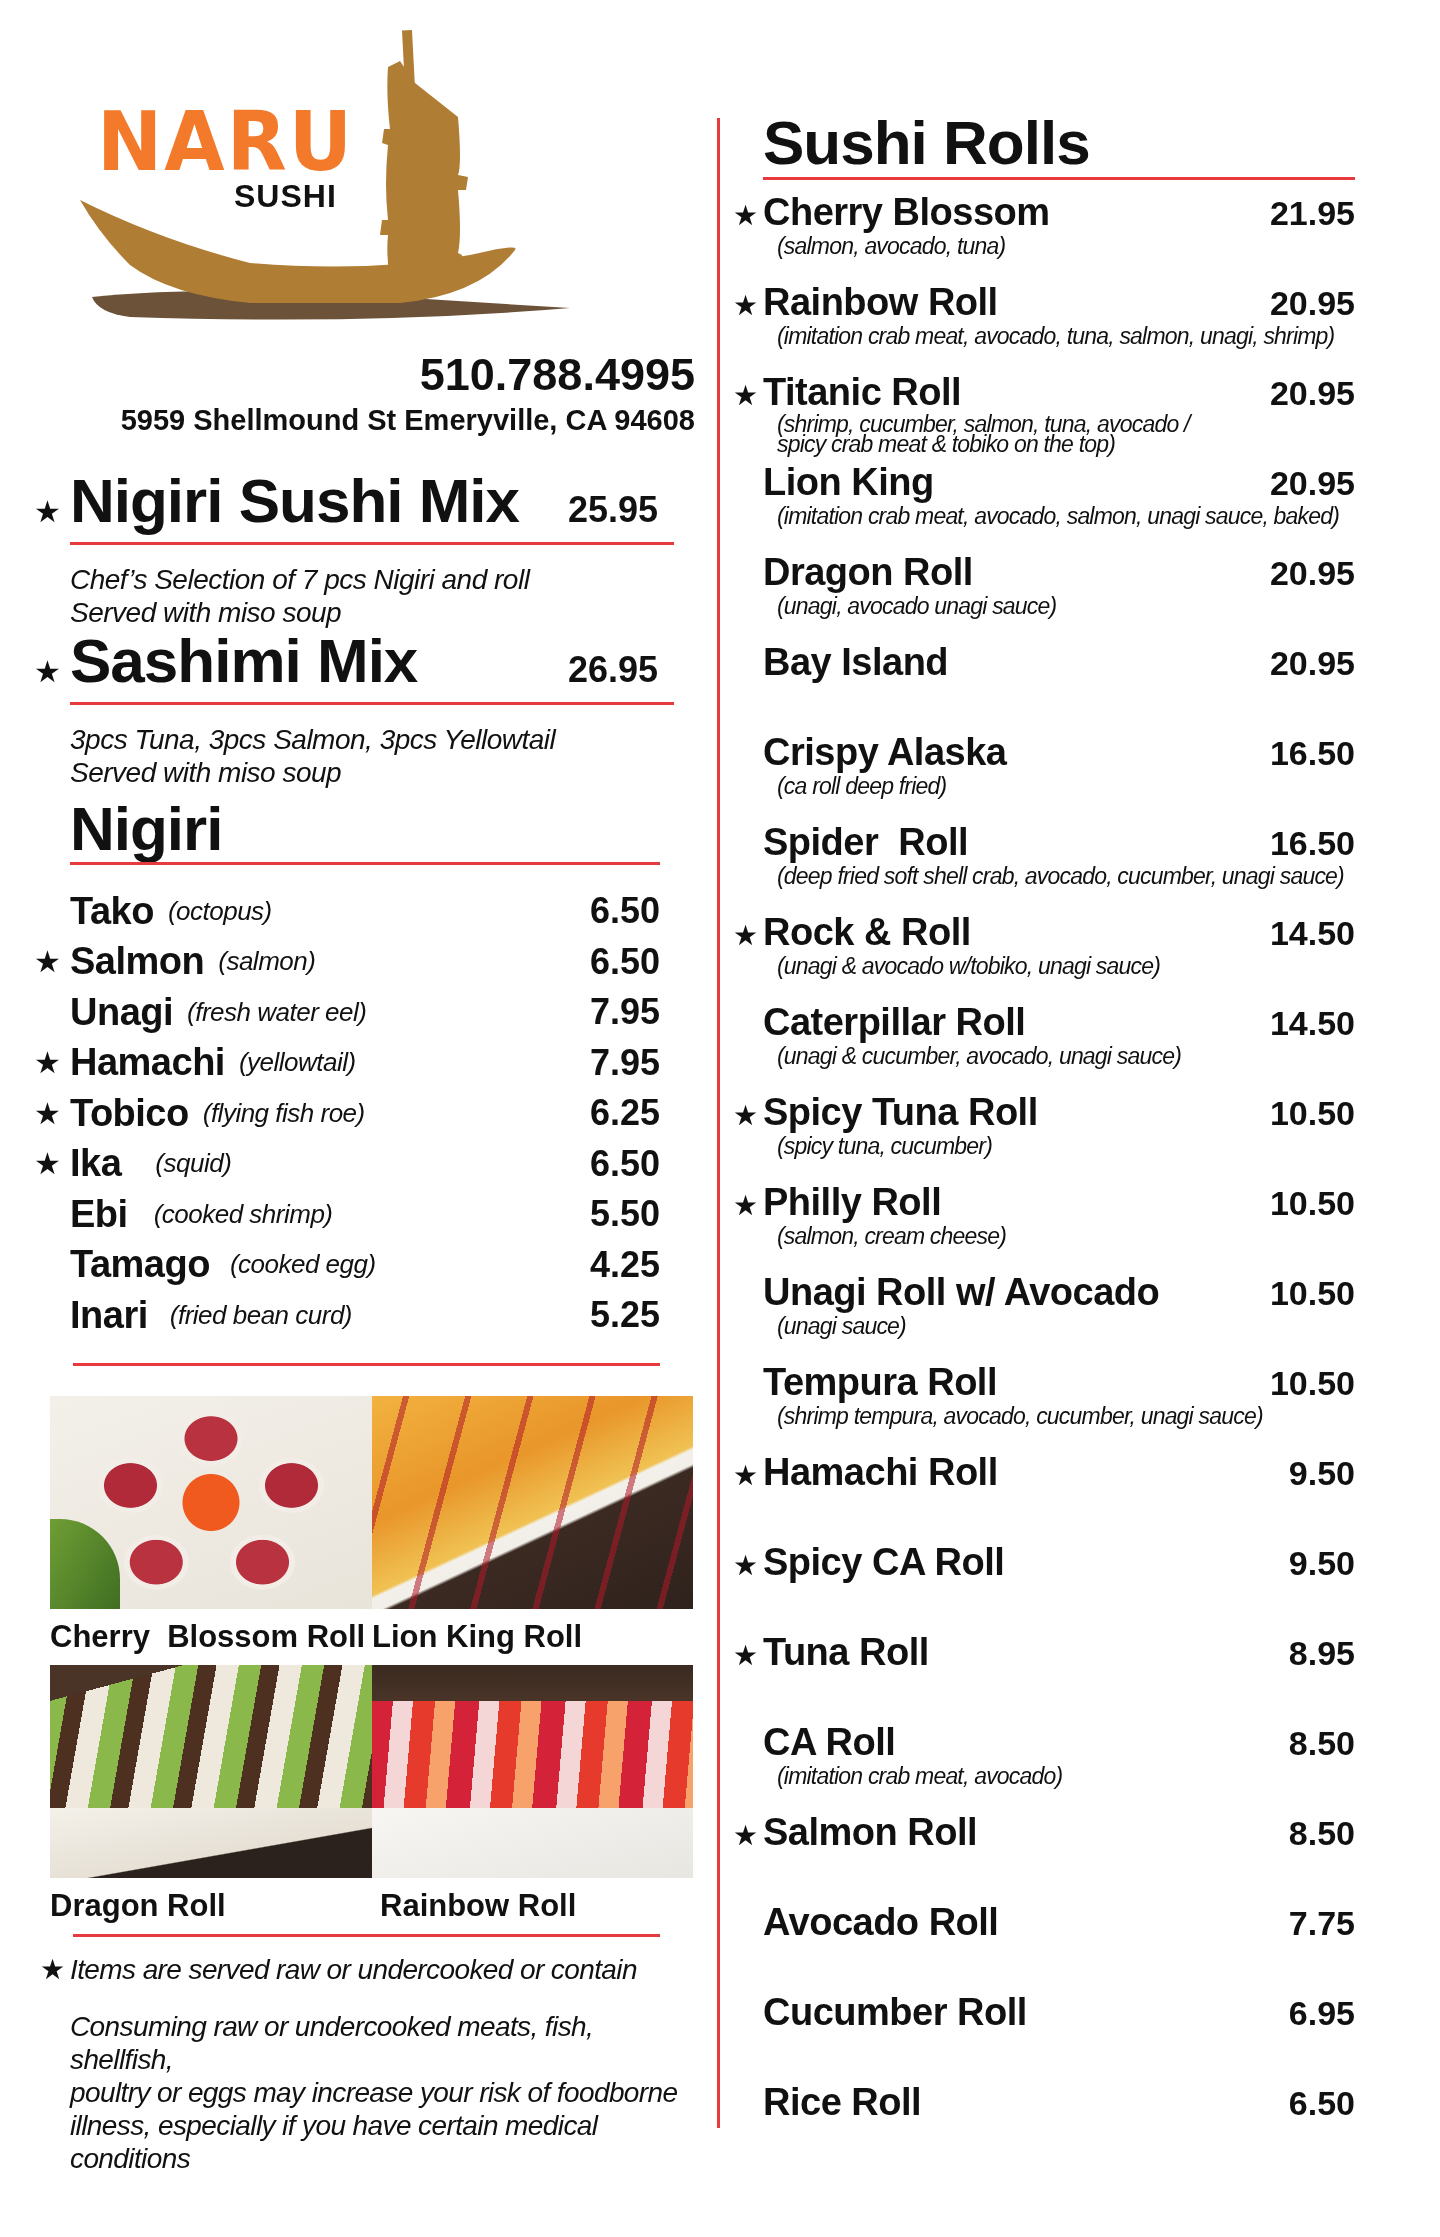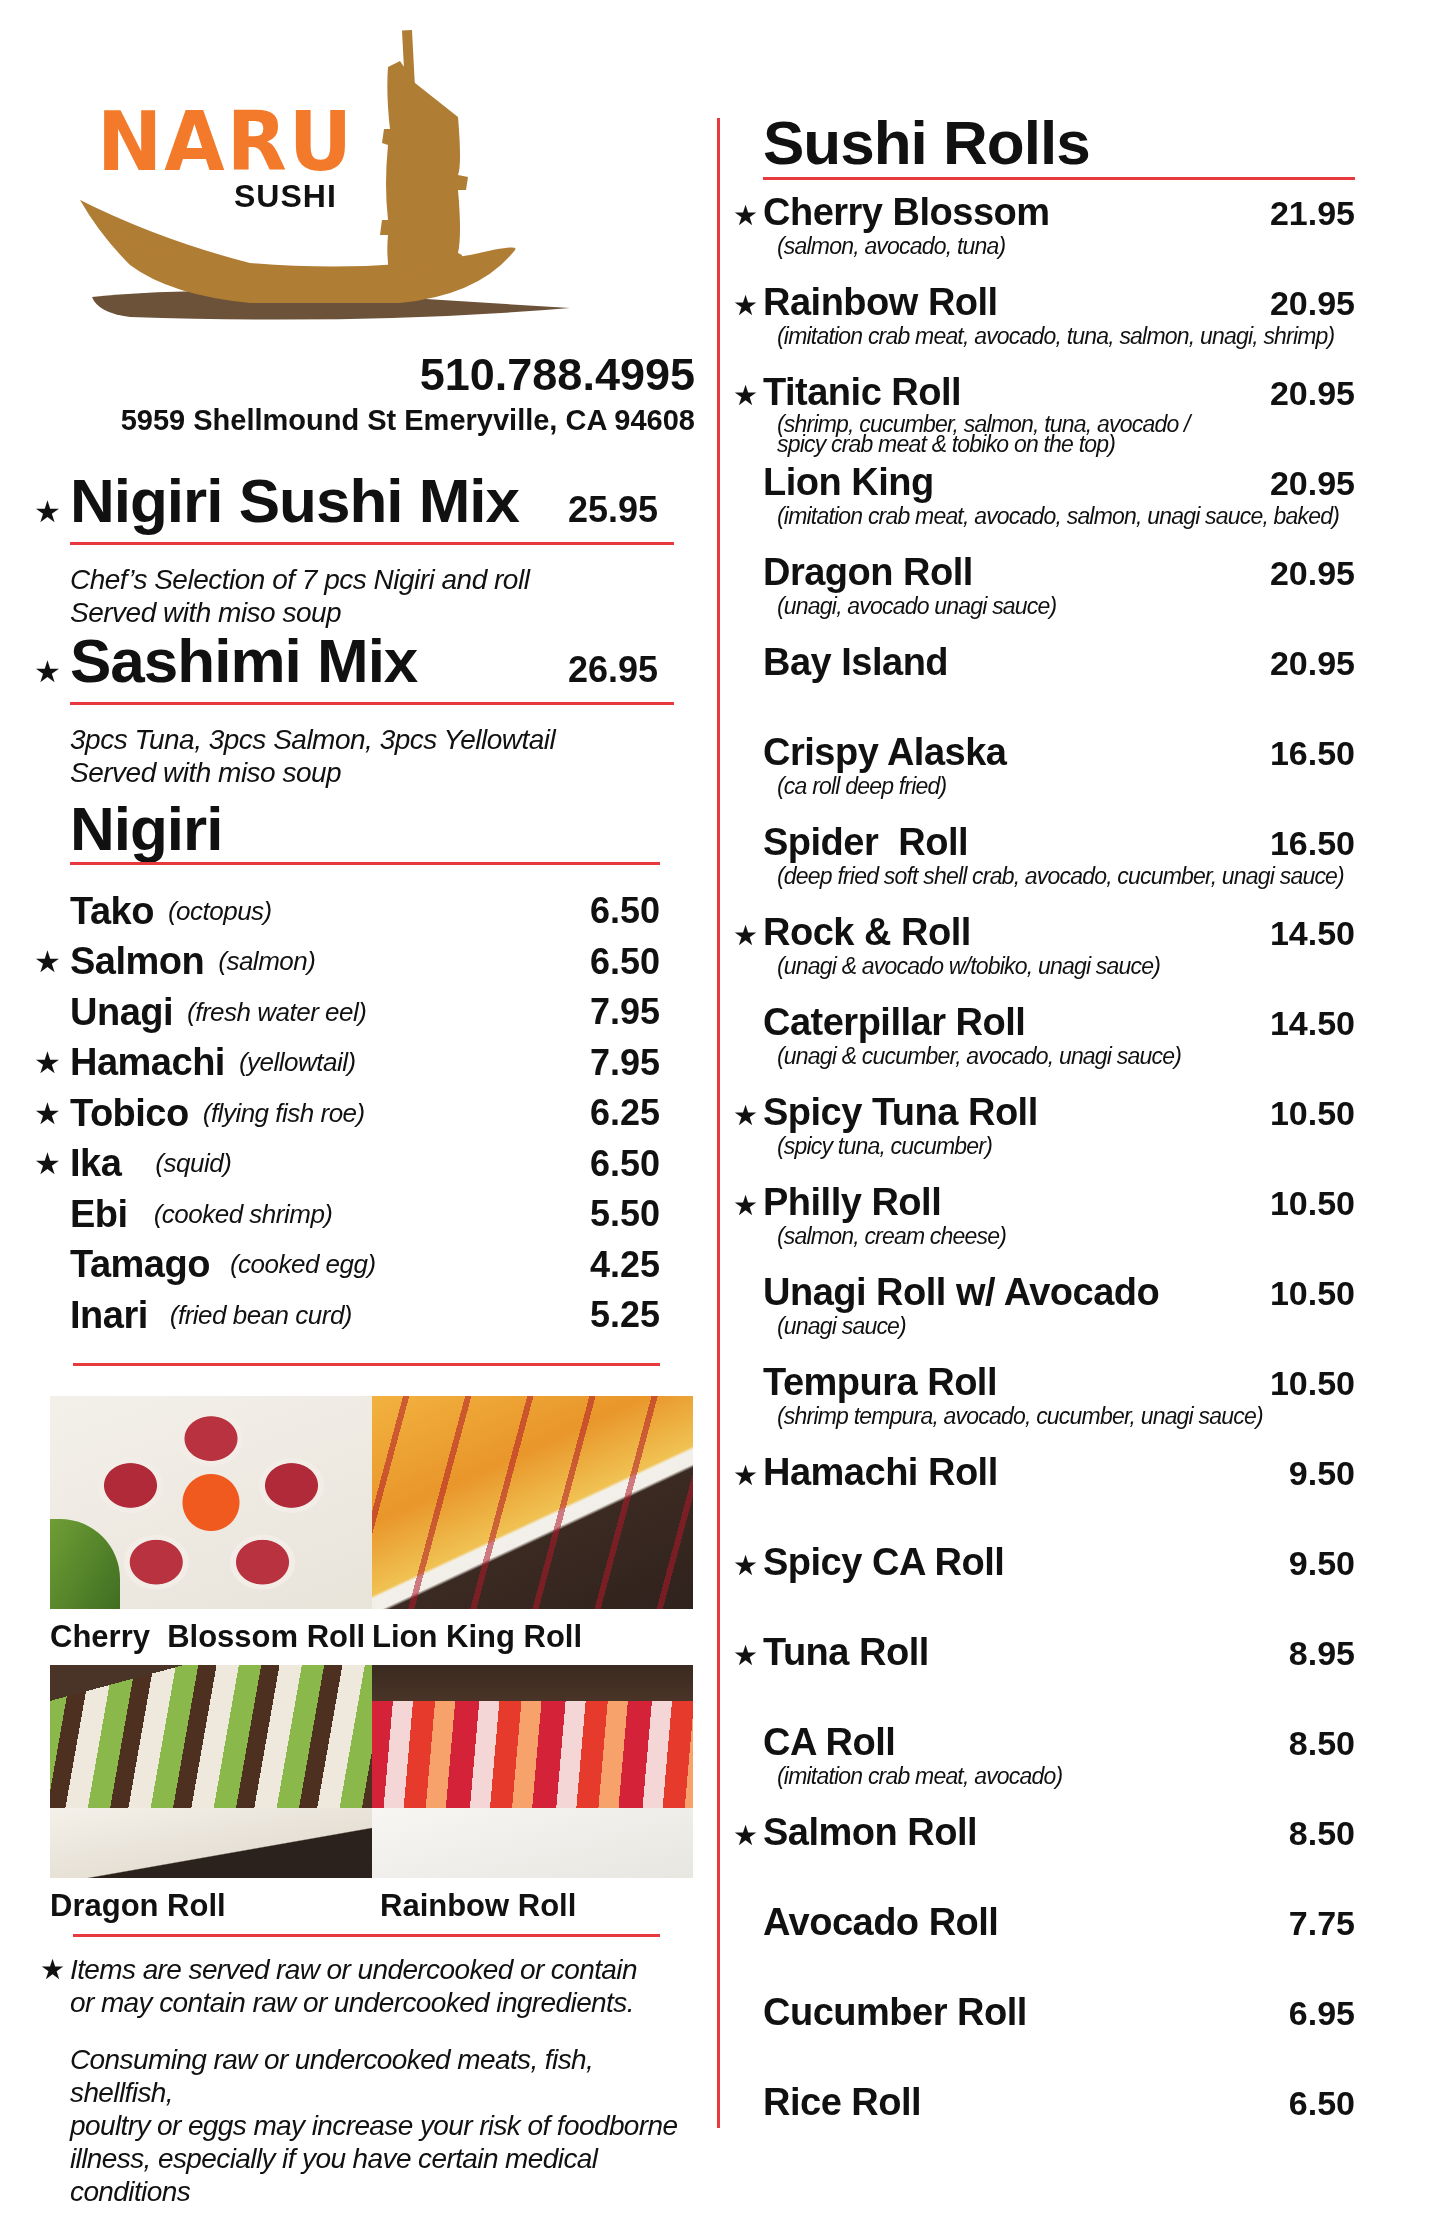--- a/index.html
+++ b/index.html
@@ -210,21 +210,20 @@
     <div class="caption" style="padding-left:8px;">Rainbow Roll</div>
   </div>
 </div>
 
 <div id="photo-rule" class="abs"></div>
 
 <div id="disclaimer" class="abs">
   <span class="star">★</span>
   <p>
     <span>Items are served raw or undercooked or contain</span><br>
-    <span>or may contain raw or undercooked ingredients.</span>
   </p>
   <p>
     <span>Consuming raw or undercooked meats, fish, shellfish,</span><br>
     <span>poultry or eggs may increase your risk of foodborne</span><br>
     <span>illness, especially if you have certain medical conditions</span>
   </p>
 </div>
 
 <div id="divider" class="abs"></div>
 

